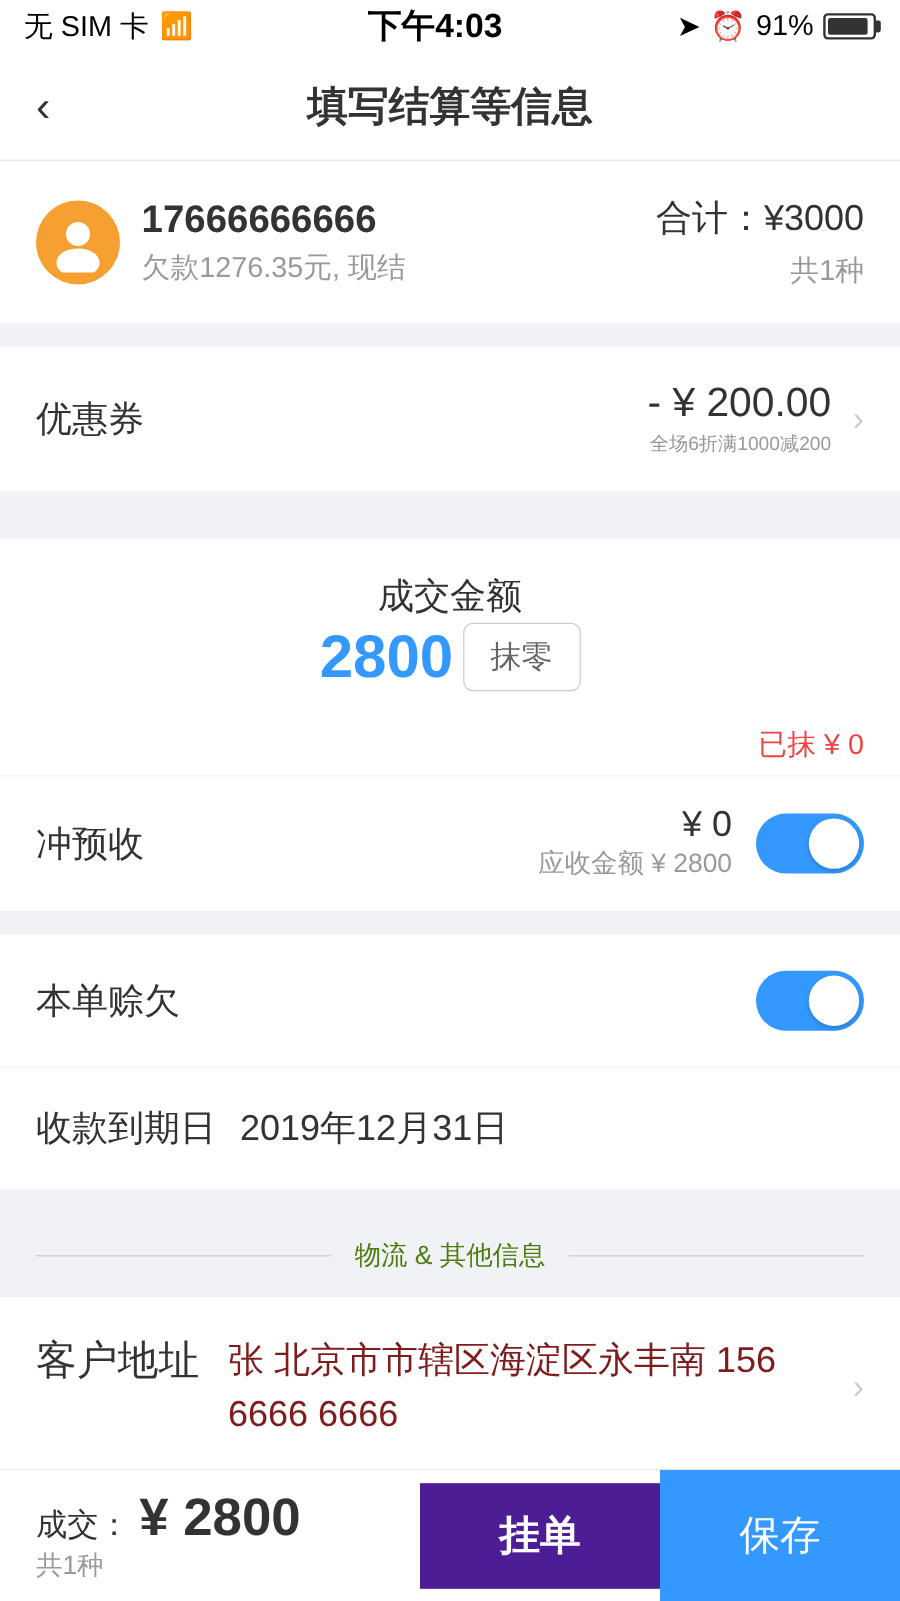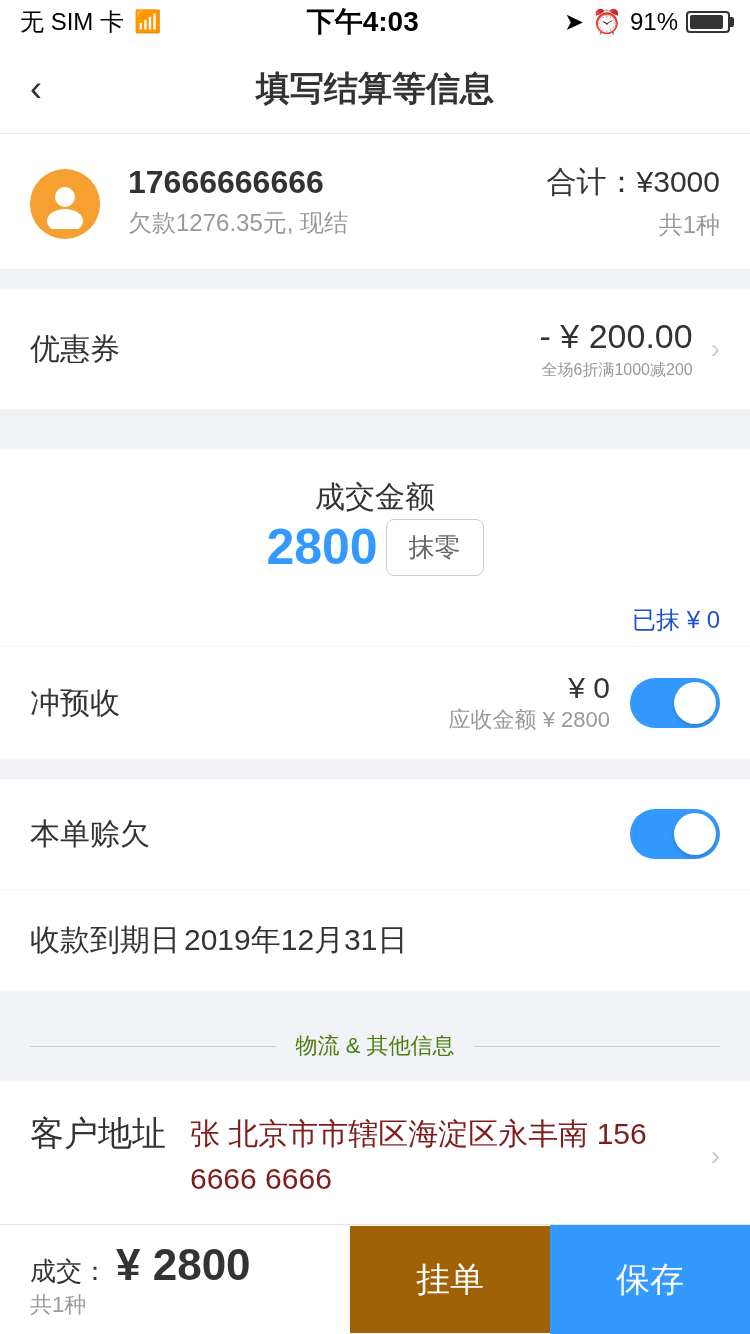--- a/index.html
+++ b/index.html
@@ -89,22 +89,22 @@
     .customer-row {
       background: #fff;
       padding: 28px 30px;
       display: flex;
       align-items: center;
       justify-content: space-between;
       margin-bottom: 20px;
     }
     .customer-left {
       display: flex;
-      align-items: flex-end;
-      gap: 28px;
+      align-items: center;
+      gap: 18px;
     }
     .avatar {
       width: 70px;
       height: 70px;
       border-radius: 50%;
       background: #f5a030;
       display: flex;
       align-items: center;
       justify-content: center;
     }
@@ -202,21 +202,21 @@
       border: 1px solid #ccc;
       border-radius: 8px;
       padding: 10px 22px;
       font-size: 26px;
       color: #666;
       background: #fff;
       cursor: pointer;
     }
     .amount-sub {
       font-size: 24px;
-      color: #1d4ed8;
+      color: #ef4444;
       text-align: right;
       padding-right: 30px;
       padding-bottom: 10px;
     }
 
     
     .precollect-row {
       padding: 24px 30px;
       display: flex;
       align-items: center;
@@ -290,21 +290,21 @@
     
     .duedate-row {
       background: #fff;
       padding: 30px 30px;
       display: flex;
       align-items: center;
     }
     .duedate-label {
       font-size: 30px;
       color: #333;
-      margin-right: 4px;
+      margin-right: 20px;
     }
     .duedate-value {
       font-size: 30px;
       color: #333;
     }
 
     
     .separator-text-row {
       background: #f0f2f5;
       padding: 20px 30px;
@@ -380,28 +380,28 @@
       font-size: 44px;
       font-weight: 600;
       color: #333;
     }
     .bottom-count {
       font-size: 22px;
       color: #999;
     }
     .btn-hold {
       width: 200px;
-      height: 107px;
-      background: #a16207;
+      height: 88px;
+      background: #4c1d95;
       display: flex;
       align-items: center;
       justify-content: center;
       font-size: 34px;
       color: #fff;
-      font-weight: 400;
+      font-weight: 700;
       cursor: pointer;
     }
     .btn-save {
       width: 200px;
       height: 110px;
       background: #3399ff;
       display: flex;
       align-items: center;
       justify-content: center;
       font-size: 34px;

